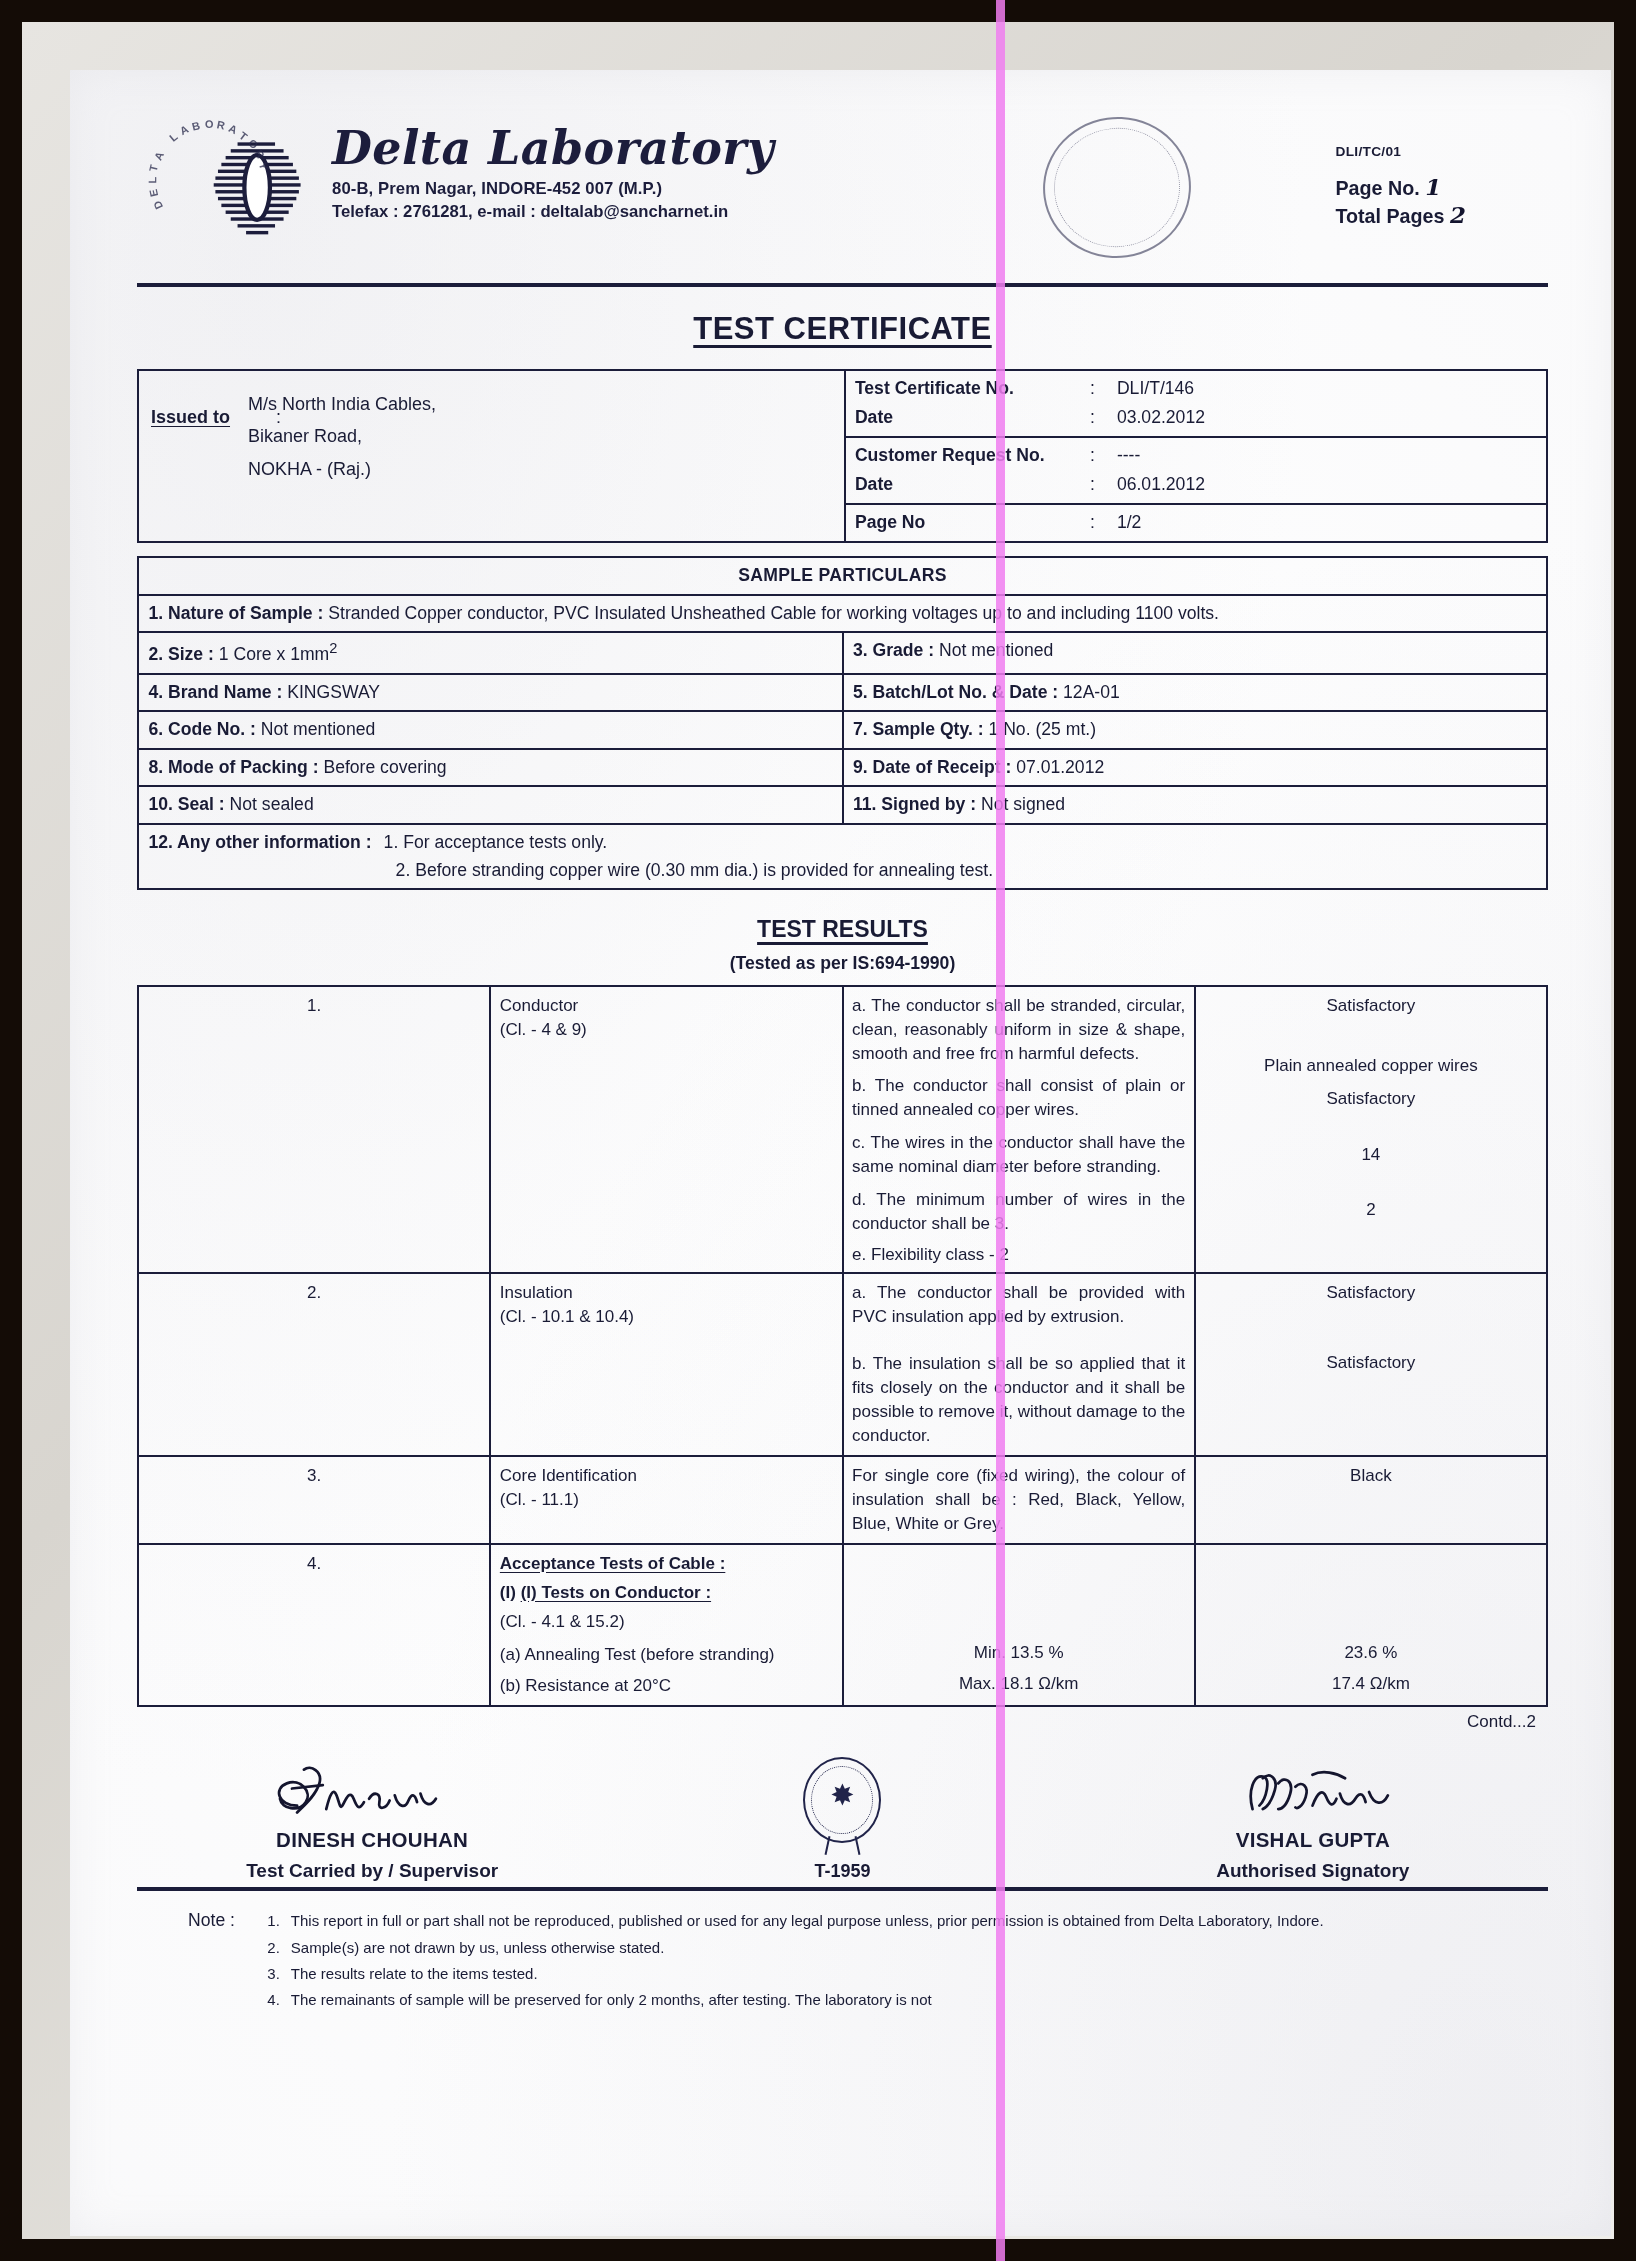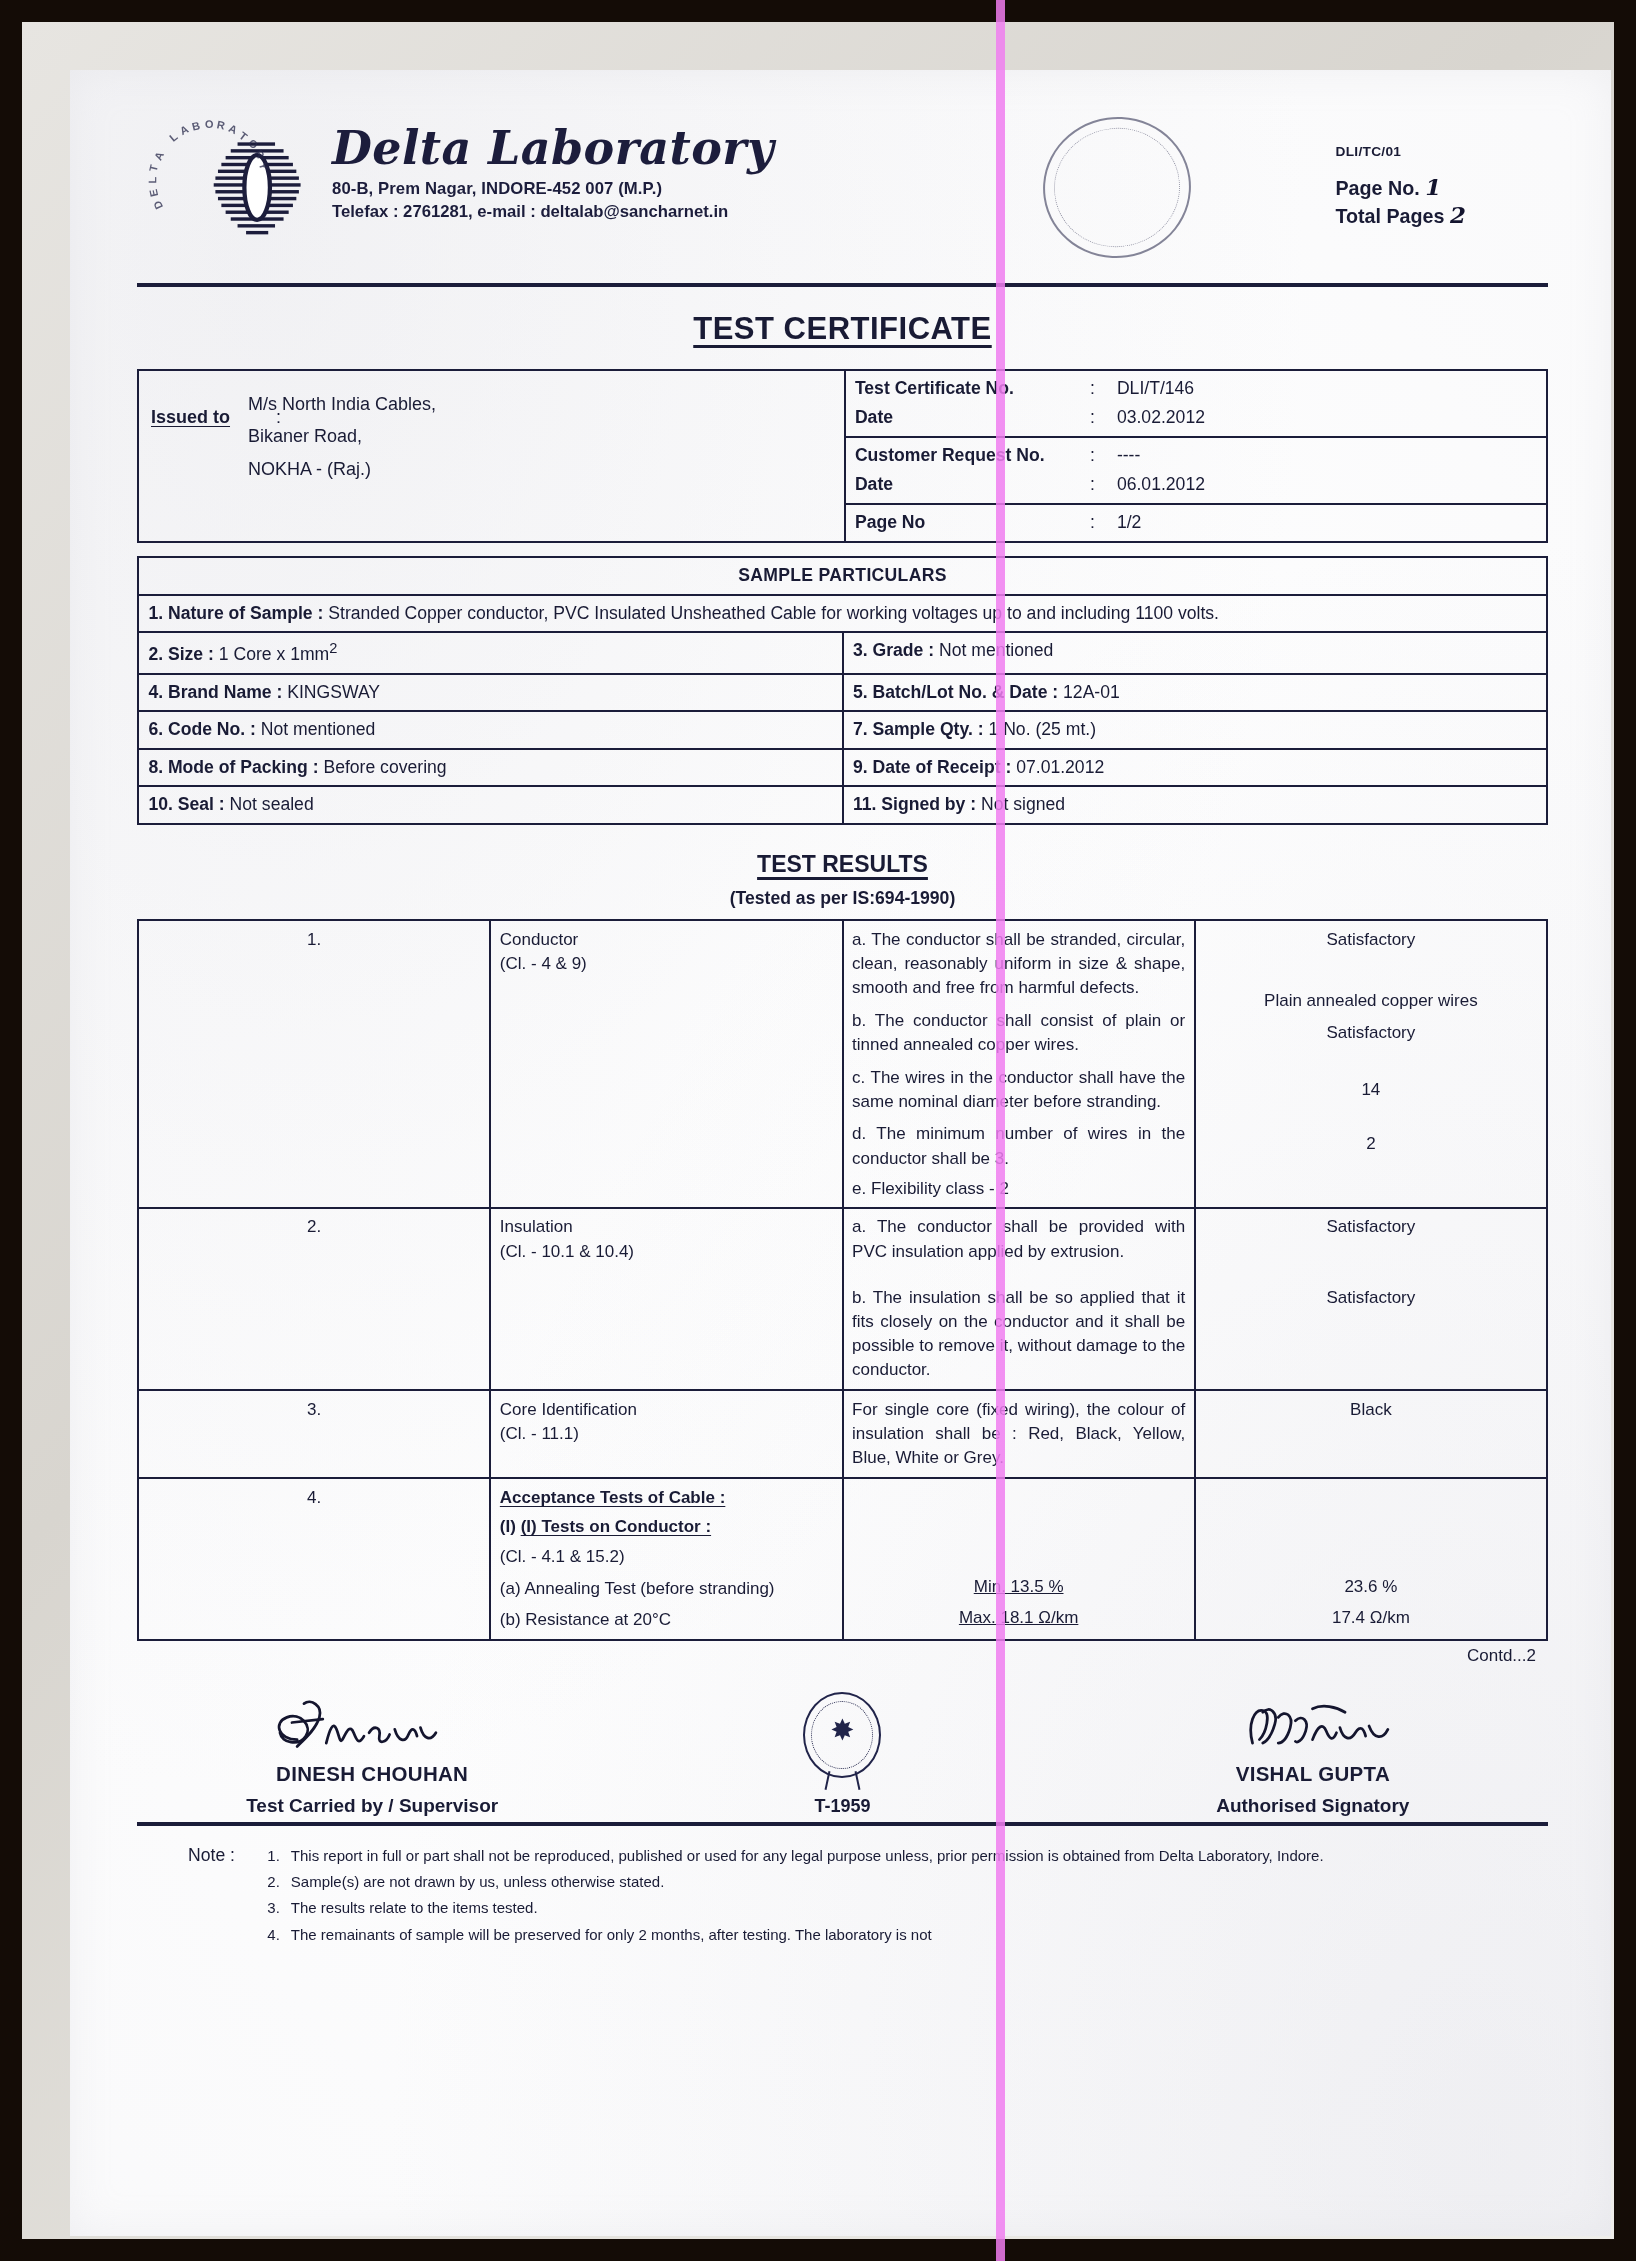--- a/index.html
+++ b/index.html
@@ -394,20 +394,31 @@
           <tr>
             <td>
               <span class="b">10. Seal :</span>
               <span>Not sealed</span>
             </td>
             <td>
               <span class="b">11. Signed by :</span>
               <span>Not signed</span>
             </td>
           </tr>
+          <tr>
+            <td colspan="2">
+              <div style="display:flex;">
+                <div class="b" style="flex:none;">12. Any other information :</div>
+                <div style="margin-left:12px;">
+                  <div>1. For acceptance tests only.</div>
+                  <div style="margin-top:4.3px;padding-left:12px;">2. Before stranding copper wire (0.30 mm dia.) is provided for annealing test.</div>
+                </div>
+              </div>
+            </td>
+          </tr>
         </tbody>
           </table>
 
         <div class="tr-title">TEST RESULTS</div>
         <div class="tr-sub">(Tested as per IS:694-1990)</div>
 
         <table class="res">
           <tbody>
 
           <tr>
@@ -460,21 +471,21 @@
 
           <tr>
             <td class="ctr">4.</td>
             <td>
               <div class="u b">Acceptance Tests of Cable :</div>
               <div class="b" style="margin-top:5.1px;"><span style="font-weight:700;">(I) </span><span class="u">(I) Tests on Conductor :</span></div>
               <div style="margin-top:5.1px;">(Cl. - 4.1 &amp; 15.2)</div>
               <div style="margin-top:8.6px;">(a) Annealing Test (before stranding)</div>
               <div style="margin-top:6.8px;">(b) Resistance at 20°C</div>
             </td>
-            <td style="padding:0;text-decoration:underline;">
+            <td style="padding:0;">
               <div style="height:96px;"></div>
               <div class="resval">Min. 13.5 %</div>
               <div class="resval" style="margin-top:6.8px;">Max. 18.1 Ω/km</div>
             </td>
             <td style="padding:0;">
               <div style="height:96px;"></div>
               <div class="resval">23.6 %</div>
               <div class="resval" style="margin-top:6.8px;">17.4 Ω/km</div>
             </td>
           </tr>

